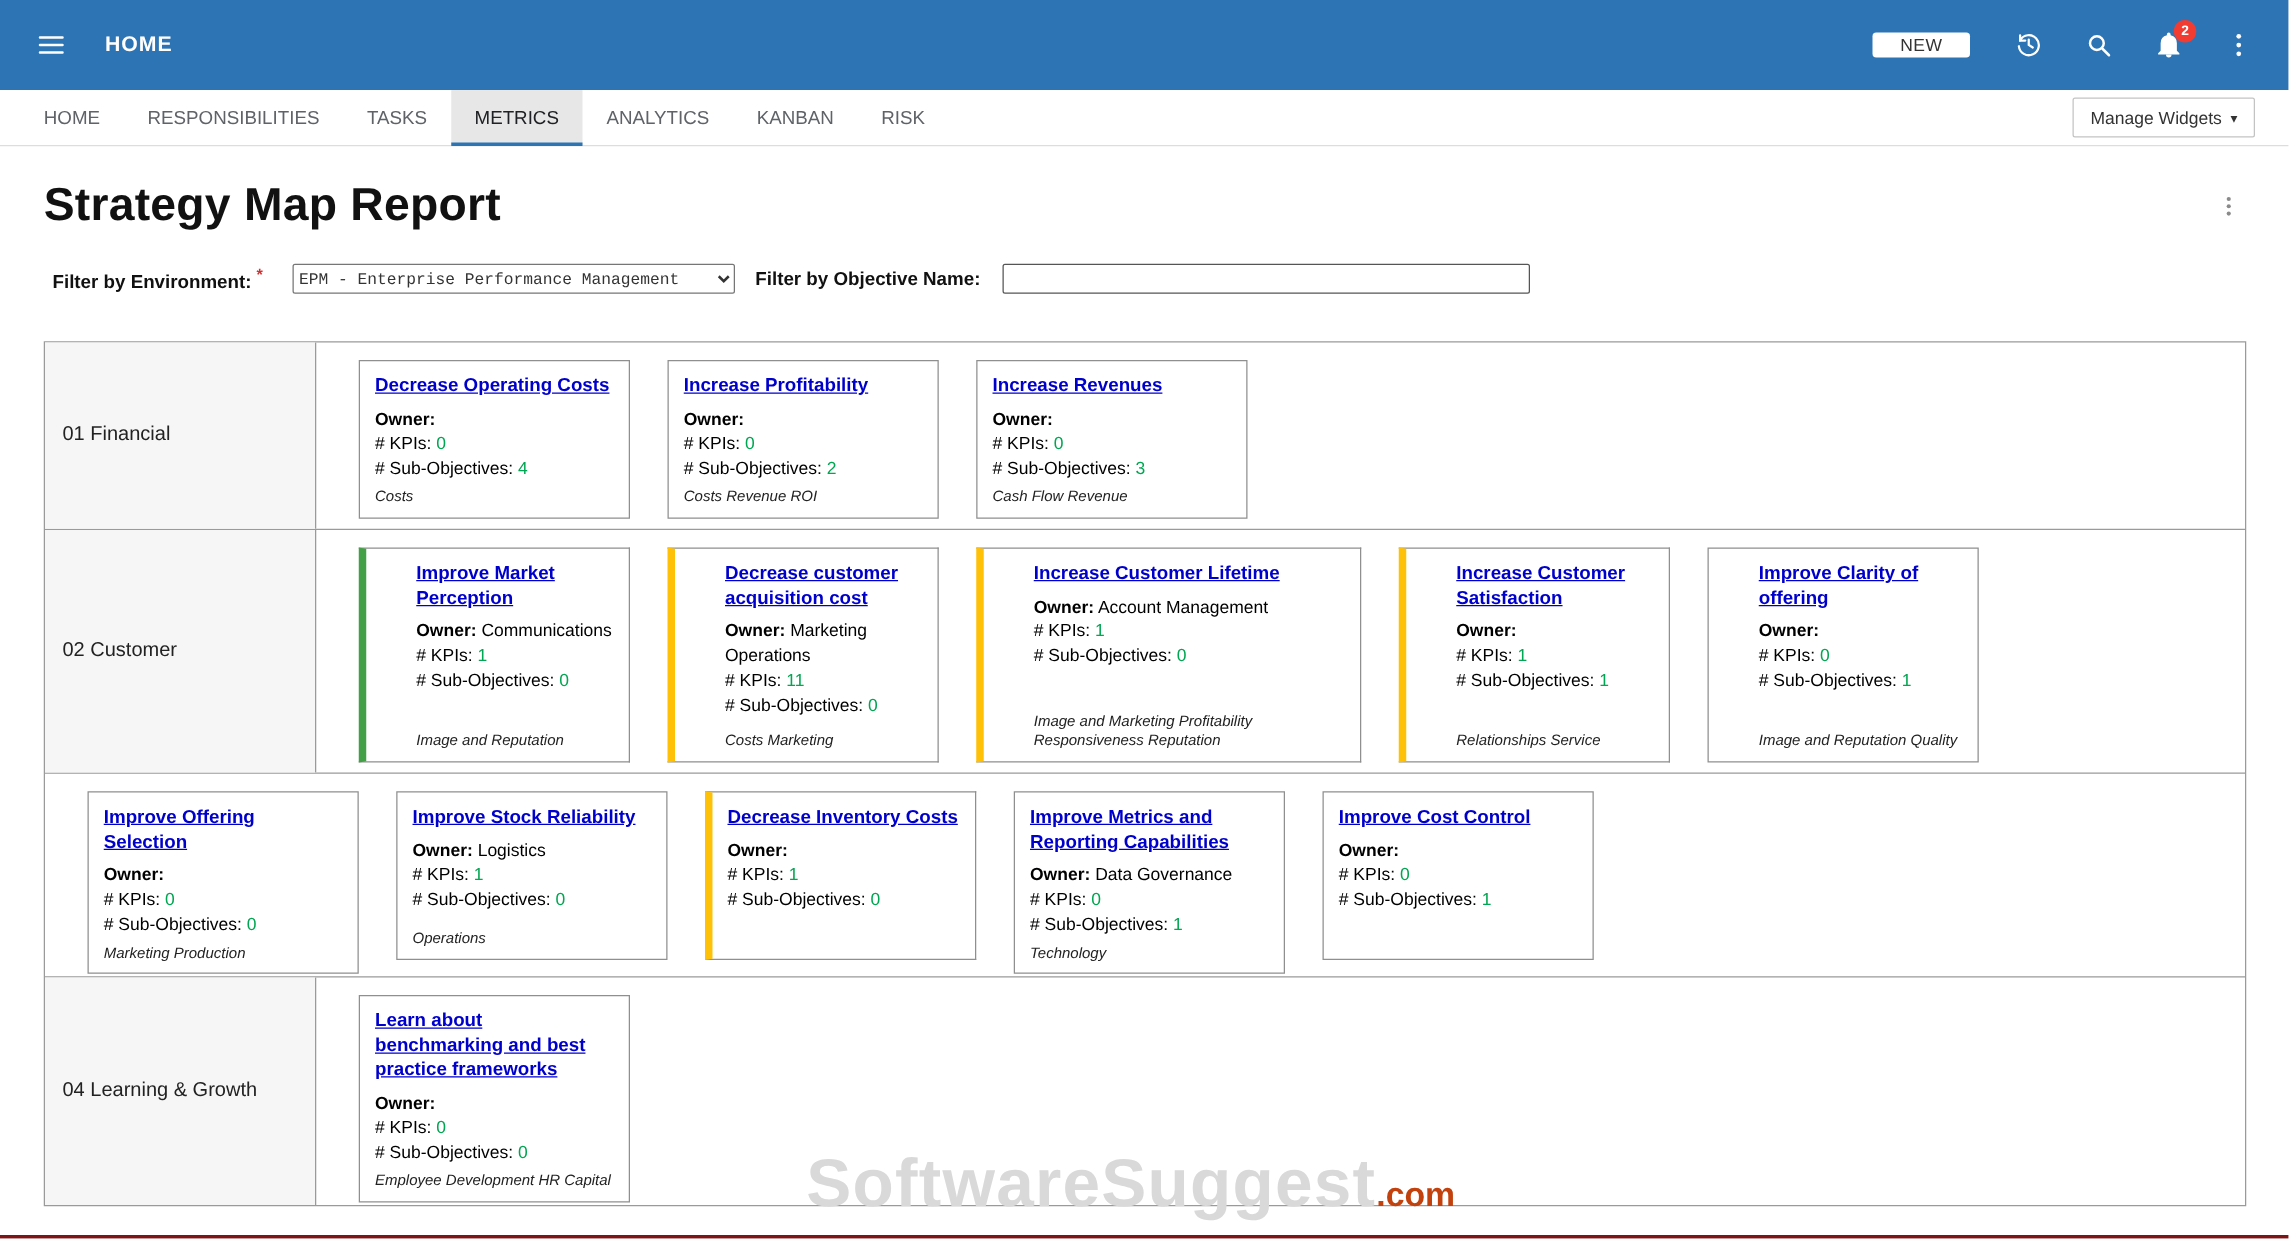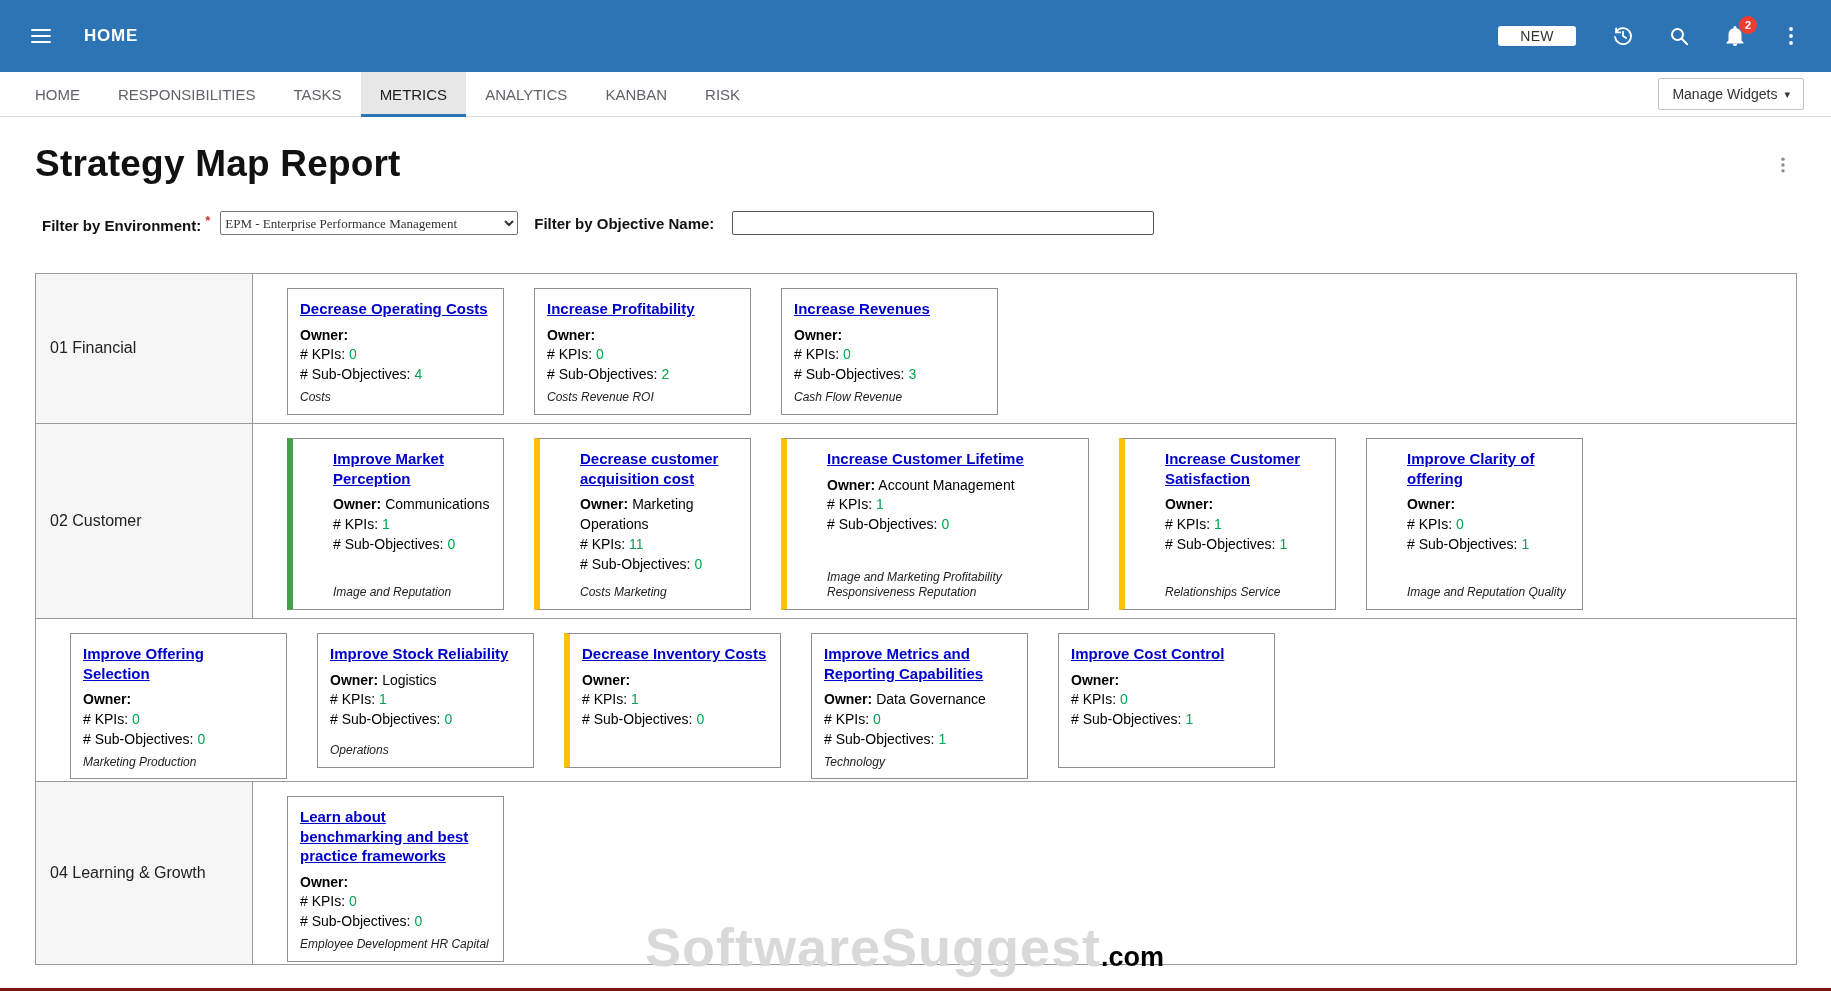--- a/index.html
+++ b/index.html
@@ -35,21 +35,21 @@
 
   
   .content{position:relative;}
   .kebab{position:absolute;top:12px;right:38px;cursor:pointer;}
   .kebab svg{width:20px;height:20px;}
   h1{margin:26px 0 0 35px;font-size:37px;font-weight:700;color:#111;letter-spacing:.2px;}
 
   .filters{display:flex;align-items:center;margin:26px 0 0 42px;}
   .flabel{font-size:15px;font-weight:700;color:#111;white-space:nowrap;}
   .req{color:#d32f2f;font-size:13px;vertical-align:super;margin-left:4px;}
-  .env-select{margin-left:10px;width:298px;height:24px;font-size:13px;color:#333;border:1px solid #767676;border-radius:2px;background:#fff;font-family:Liberation Serif, serif;}
+  .env-select{margin-left:24px;width:354px;height:24px;font-size:13px;color:#333;border:1px solid #767676;border-radius:2px;background:#fff;font-family:Liberation Mono, monospace;}
   .flabel.obj{margin-left:16px;}
   .obj-input{margin-left:18px;width:422px;height:24px;border:1px solid #555;border-radius:2px;font-size:14px;padding:0 6px;font-family:"Liberation Sans",sans-serif;}
 
   
   .grid{margin:38px 0 0 35px;width:1762px;border:1px solid #9a9a9a;background:#fff;}
   .srow{display:flex;border-bottom:1px solid #9a9a9a;}
   .srow:last-child{border-bottom:none;}
   .row-label{flex:0 0 217px;width:217px;background:#f6f6f6;border-right:1px solid #9a9a9a;display:flex;align-items:center;padding:0 14px;font-size:16px;color:#222;line-height:1.3;}
   .row-cards{flex:1;display:flex;align-items:flex-start;gap:30px;padding:14px 10px 14px 34px;}
 
@@ -68,21 +68,21 @@
   .card.accent-yellow{border-left:6px solid var(--accent-yellow);}
   .card-title{color:var(--link-blue);font-weight:700;font-size:15px;line-height:1.3;margin-bottom:7px;display:inline-block;}
   .card-line{font-size:14px;line-height:1.42;color:#000;}
   .card-line b{font-weight:700;}
   .green{color:var(--value-green);}
   .card-tags{margin-top:auto;padding-top:5px;font-size:12px;font-style:italic;color:#222;line-height:1.3;}
 
   
   .watermark{position:absolute;left:645px;top:916px;display:flex;align-items:baseline;pointer-events:none;z-index:5;}
   .wm-main{font-size:54px;font-weight:700;color:#d9d9d9;letter-spacing:1px;}
-  .wm-suffix{font-size:27px;font-weight:700;color:#000000;}
+  .wm-suffix{font-size:27px;font-weight:700;color:#c2410c;}
   .bottom-line{position:absolute;left:0;right:0;bottom:0;height:3px;background:var(--bottom-bar);}
 </style>
 </head>
 <body>
 
 <div class="app">
 
   <header class="topbar">
     <div class="topbar-left">
       <span class="icon-btn">

